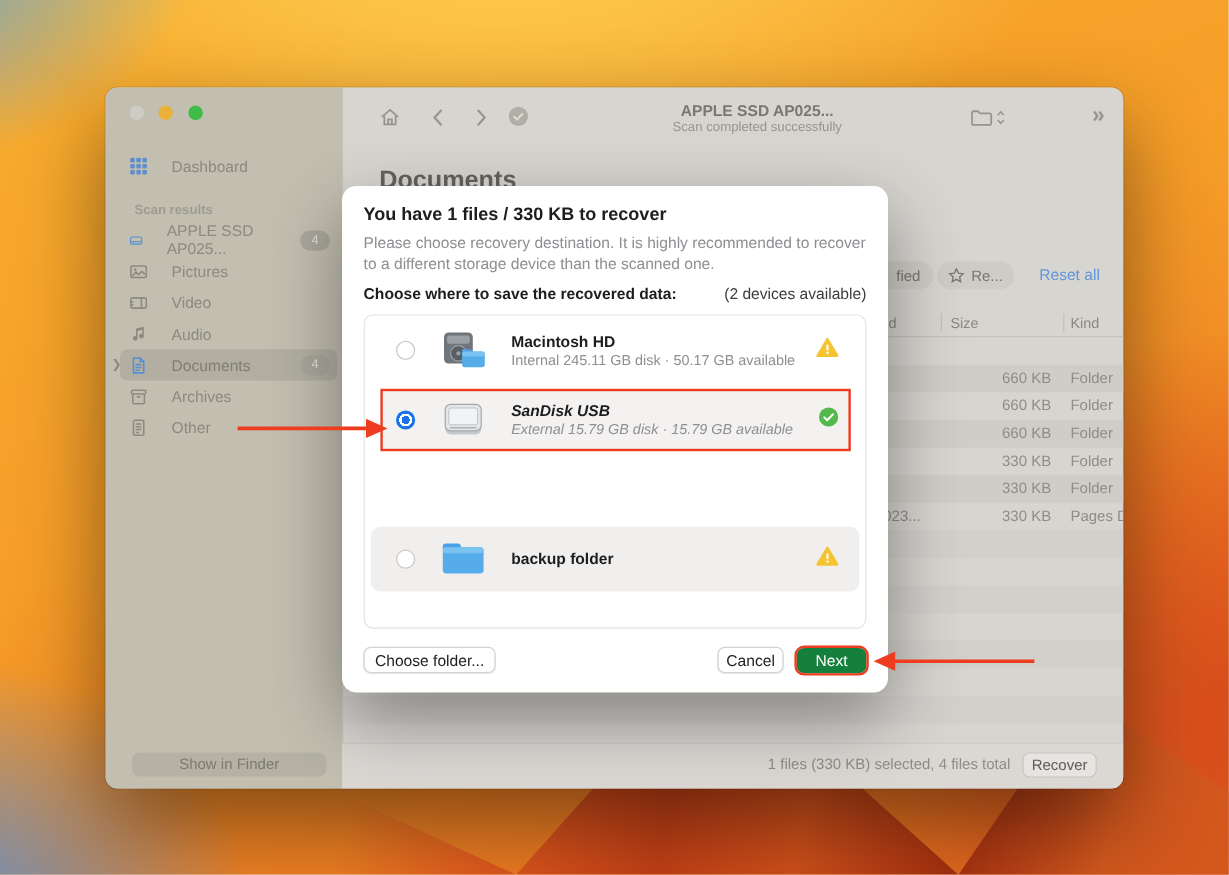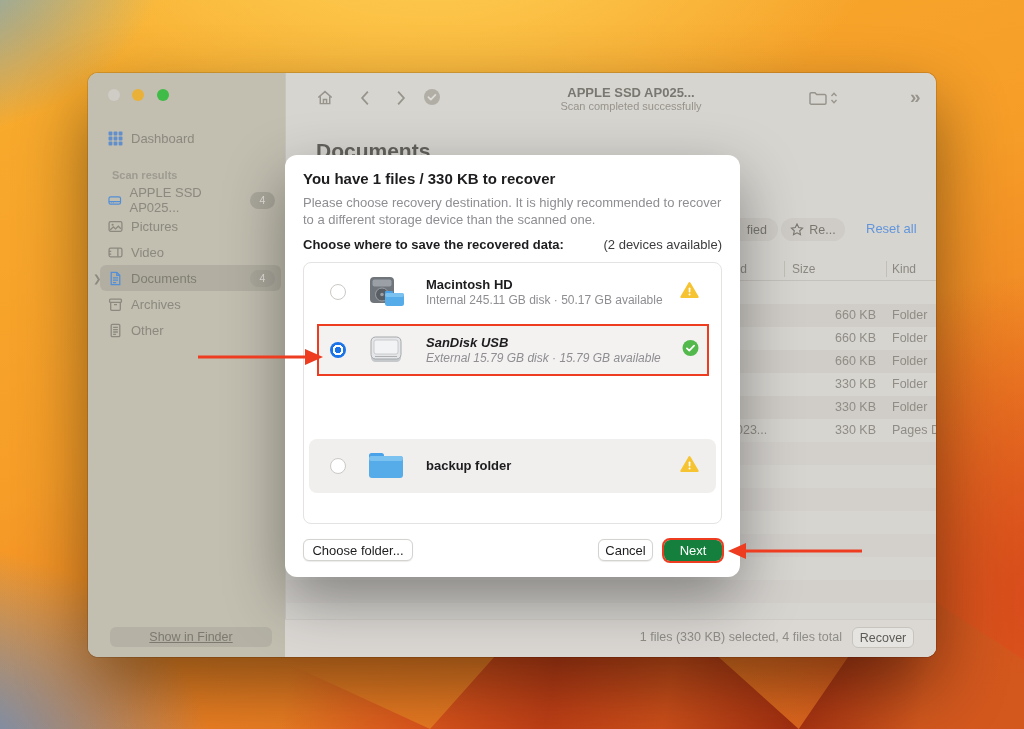--- a/index.html
+++ b/index.html
@@ -20,28 +20,28 @@
     clip-path:polygon(0 100%,20% 55%,42% 100%,58% 20%,78% 100%,88% 35%,100% 70%,100% 100%,0 100%);opacity:.9;}
 
   
   .window{position:absolute;left:88px;top:73px;width:848px;height:584px;border-radius:10px;
     overflow:hidden;box-shadow:0 30px 70px rgba(0,0,0,.45),0 0 0 1px rgba(0,0,0,.12);background:#e2dfdb;}
   .dim{position:absolute;inset:0;background:rgba(150,148,140,.13);pointer-events:none;z-index:6;}
 
   .sidebar{position:absolute;left:0;top:0;width:197px;height:584px;background:#c9c5b6;}
   .dot{width:12px;height:12px;border-radius:50%;display:inline-block;margin-right:8px;}
   .side-item{display:flex;align-items:center;height:26px;padding:0 6px 0 8px;border-radius:6px;
-    color:#8b887d;font-size:13px;gap:8px;position:relative;}
+    color:#8b887d;font-size:13px;gap:20px;position:relative;}
   .side-item.sel{background:rgba(0,0,0,.085);color:#7d7a6f;}
   .side-item .chev{position:absolute;left:-7px;font-size:10px;color:#8b887d;}
   .badge{margin-left:auto;background:#aeab9f;color:#efede7;font-size:10.5px;min-width:17px;height:17px;
     border-radius:9px;display:flex;align-items:center;justify-content:center;padding:0 4px;}
   .section-label{font-size:11px;font-weight:bold;color:#a09d91;}
   .ghost-btn{background:rgba(0,0,0,.065);border:none;border-radius:6px;color:#79766c;font-size:12.5px;
-    font-family:inherit;display:flex;align-items:center;justify-content:center;text-decoration:underline;}
+    font-family:inherit;display:flex;align-items:center;justify-content:center;}
 
   .main{position:absolute;left:197px;top:0;width:651px;height:584px;background:#e2dfdb;border-left:1px solid rgba(0,0,0,.08);}
   .tb-icon{color:#98958d;display:flex;align-items:center;justify-content:center;}
   .win-title{font-size:13px;font-weight:bold;color:#75736c;white-space:nowrap;}
   .win-sub{font-size:11px;color:#97948c;white-space:nowrap;}
 
   .heading{font-size:21px;font-weight:bold;color:#5c5b56;}
   .chip{background:#d8d5d0;border-radius:12px;height:23px;display:flex;align-items:center;
     font-size:12.5px;color:#76736c;}
   .link{color:#5b96e8;font-size:13px;}
@@ -140,20 +140,26 @@
         </div>
 
         <div class="side-item">
           <svg width="15" height="15" viewBox="0 0 14 14" fill="none" stroke="#8b887d" stroke-width="1.2">
             <rect x="1" y="3" width="12" height="8" rx="1.4"></rect>
               <path d="M9.2 3v8M1 6h2M1 8.5h2"></path>
           </svg>
           <span>Video</span>
         </div>
 
+        <div class="side-item">
+          <svg width="15" height="15" viewBox="0 0 14 14" fill="#8b887d">
+            <path d="M5 2.5l6-1.2v7.2a1.8 1.8 0 11-1.2-1.7V3.6L6.2 4.5v5.7A1.8 1.8 0 115 8.5z"></path>
+          </svg>
+          <span>Audio</span>
+        </div>
 
         <div class="side-item sel">
           <span class="chev">❯</span>
           <svg width="15" height="15" viewBox="0 0 14 14" fill="none" stroke="#4a8ee2" stroke-width="1.2">
             <path d="M3 1.2h5.2L11 4v8.8H3z"></path>
               <path d="M8.2 1.2V4H11M4.6 6.4h4.8M4.6 8.6h4.8M4.6 10.8h3"></path>
           </svg>
           <span>Documents</span>
           <span class="badge">4</span>
         </div>

